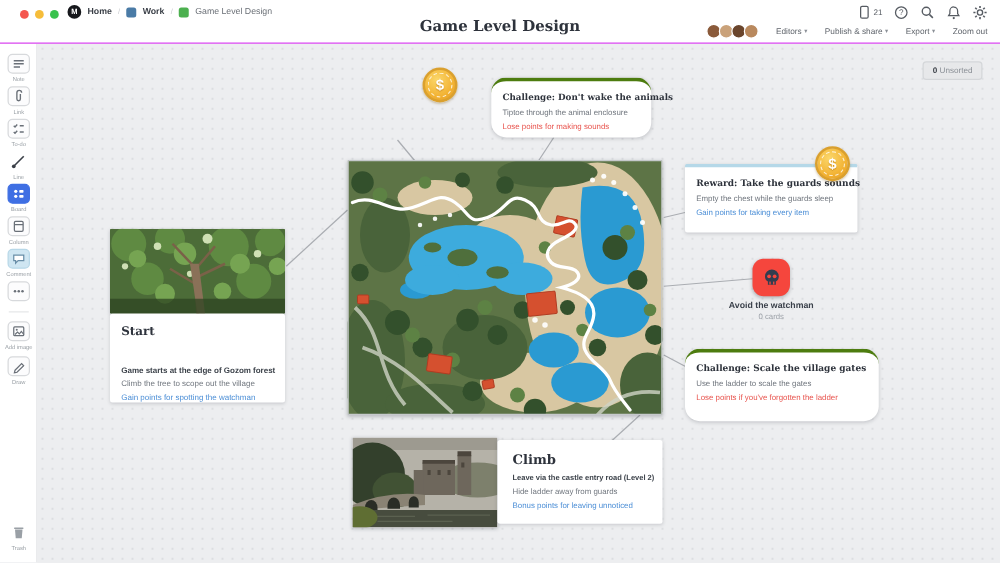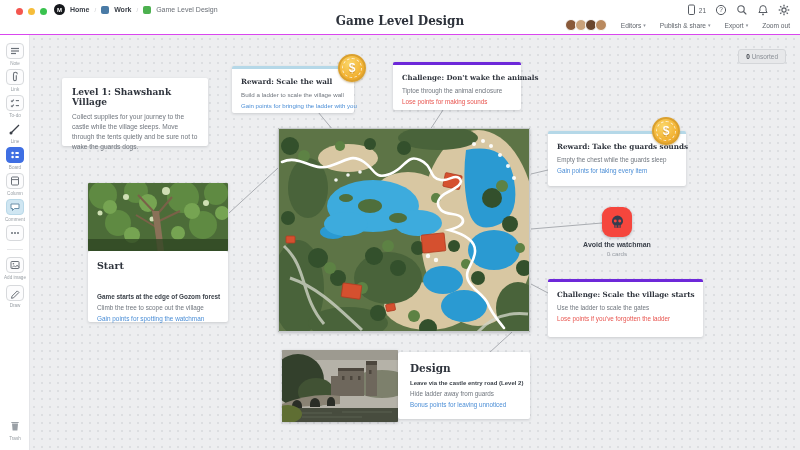--- a/index.html
+++ b/index.html
@@ -49,21 +49,21 @@
     background-image:radial-gradient(circle,#dcdee1 1px,transparent 1.2px); background-size:8px 8px; }
   .wires { position:absolute; top:0; left:0; width:800px; height:450px; z-index:1; pointer-events:none; }
 
   .card { position:absolute; background:#fff; border-radius:2px; box-shadow:0 1px 3px rgba(40,45,55,.18);
     z-index:2; cursor:default; }
   .card-title { font-family:"DejaVu Serif","Liberation Serif",serif; font-weight:bold; color:#2e333c; }
   .t-gray { color:#70767e; }
   .t-blue { color:#4b8ed6; }
   .t-red  { color:#e8544e; }
   .bt-blue { border-top:3px solid #b5d8e8; }
-  .bt-red  { border-top:3px solid #6d28d9; }
+  .bt-red  { border-top:3px solid #4d7c0f;border-radius:12px; }
   .small-card { padding:8px 9px; }
   .small-card .card-title { font-size:7.2px; margin-bottom:5px; white-space:nowrap; }
   .small-card .line { font-size:6.3px; margin-top:4px; white-space:nowrap; }
 
   .coin { position:absolute; width:28px; height:28px; border-radius:50%; z-index:3;
     background:radial-gradient(circle at 40% 32%,#fbd76a,#f2b233 62%,#e09722);
     border:2px solid #daa02e; box-shadow:0 1px 2px rgba(120,80,0,.35); cursor:default; }
   .coin::before { content:""; position:absolute; inset:2px; border:1px dashed rgba(255,255,255,.75); border-radius:50%; }
   .coin span { position:absolute; inset:0; display:flex; align-items:center; justify-content:center;
     color:#fff; font-weight:bold; font-size:12px; text-shadow:0 1px 1px #cf8d1d; }
@@ -311,30 +311,21 @@
       <line x1="531" y1="284" x2="548" y2="293"></line>
       <line x1="512" y1="332" x2="489" y2="353"></line>
     </g>
   </svg>
 
   <button class="badge">
     <b>0</b>
     <span>Unsorted</span>
   </button>
 
-  <div class="card" style="left:62px;top:78px;width:146px;height:68px;padding:9px 10px">
-    <div class="card-title" style="font-size:9px;margin-bottom:5px">Level 1: Shawshank Village</div>
-    <div class="t-gray" style="font-size:6.6px;line-height:1.5">Collect supplies for your journey to the castle while the village sleeps. Move through the tents quietly and be sure not to wake the guards dogs.</div>
-  </div>
-
-  <div class="card small-card bt-blue" style="left:232px;top:66px;width:122px;height:47px">
-    <div class="card-title">Reward: Scale the wall</div>
-    <div class="line t-gray" style="font-size:6.2px">Build a ladder to scale the village wall</div>
-    <div class="line t-blue" style="font-size:6.1px">Gain points for bringing the ladder with you</div>
-  </div>
+
   <div class="coin" style="left:338px;top:54px">
       <span>$</span>
     </div>
 
   <div class="card small-card bt-red" style="left:393px;top:62px;width:128px;height:48px">
     <div class="card-title" style="font-size:7px">Challenge: Don't wake the animals</div>
     <div class="line t-gray">Tiptoe through the animal enclosure</div>
     <div class="line t-red">Lose points for making sounds</div>
   </div>
 
@@ -355,21 +346,21 @@
       <rect x="6.1" y="10.6" width="1" height="2.2" fill="#f5463d"></rect>
       <rect x="8.9" y="10.6" width="1" height="2.2" fill="#f5463d"></rect>
     </svg>
   </button>
   <div class="tile-caption">
     <div class="cap1">Avoid the watchman</div>
     <div class="cap2">0 cards</div>
   </div>
 
   <div class="card small-card bt-red" style="left:548px;top:279px;width:155px;height:58px">
-    <div class="card-title">Challenge: Scale the village starts</div>
+    <div class="card-title">Challenge: Scale the village gates</div>
     <div class="line t-gray">Use the ladder to scale the gates</div>
     <div class="line t-red">Lose points if you've forgotten the ladder</div>
   </div>
 
   <div class="photo" style="left:88px;top:183px;width:140px;height:68px">
     <svg width="140" height="68" viewBox="0 0 140 68">
       <rect width="140" height="68" fill="#4c6c38"></rect>
       <g fill="#5f8a42">
           <circle cx="15" cy="12" r="14"></circle>
           <circle cx="48" cy="8" r="12"></circle>
@@ -539,19 +530,19 @@
       <rect y="58" width="116" height="14" fill="#474c3e"></rect>
       <g stroke="#5b6150" stroke-width="1">
           <line x1="4" y1="63" x2="50" y2="63"></line>
           <line x1="20" y1="67" x2="80" y2="67"></line>
           <line x1="60" y1="62" x2="110" y2="62"></line>
         </g>
       <ellipse cx="6" cy="64" rx="14" ry="9" fill="#5f6e33"></ellipse>
     </svg>
   </div>
   <div class="card" style="left:398px;top:352px;width:132px;height:67px;padding:10px 12px">
-    <div class="card-title" style="font-size:10.5px;margin-bottom:6px">Design</div>
+    <div class="card-title" style="font-size:10.5px;margin-bottom:6px">Climb</div>
     <div style="font-size:6px;font-weight:bold;color:#3c424a;white-space:nowrap">Leave via the castle entry road (Level 2)</div>
     <div class="t-gray" style="font-size:6.3px;margin-top:4px;white-space:nowrap">Hide ladder away from guards</div>
     <div class="t-blue" style="font-size:6.3px;margin-top:4px;white-space:nowrap">Bonus points for leaving unnoticed</div>
   </div>
 
 </div>
 
 </body></html>

